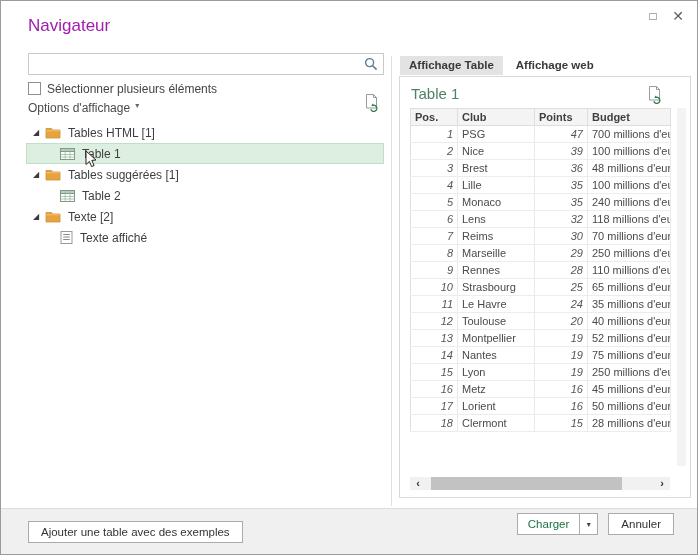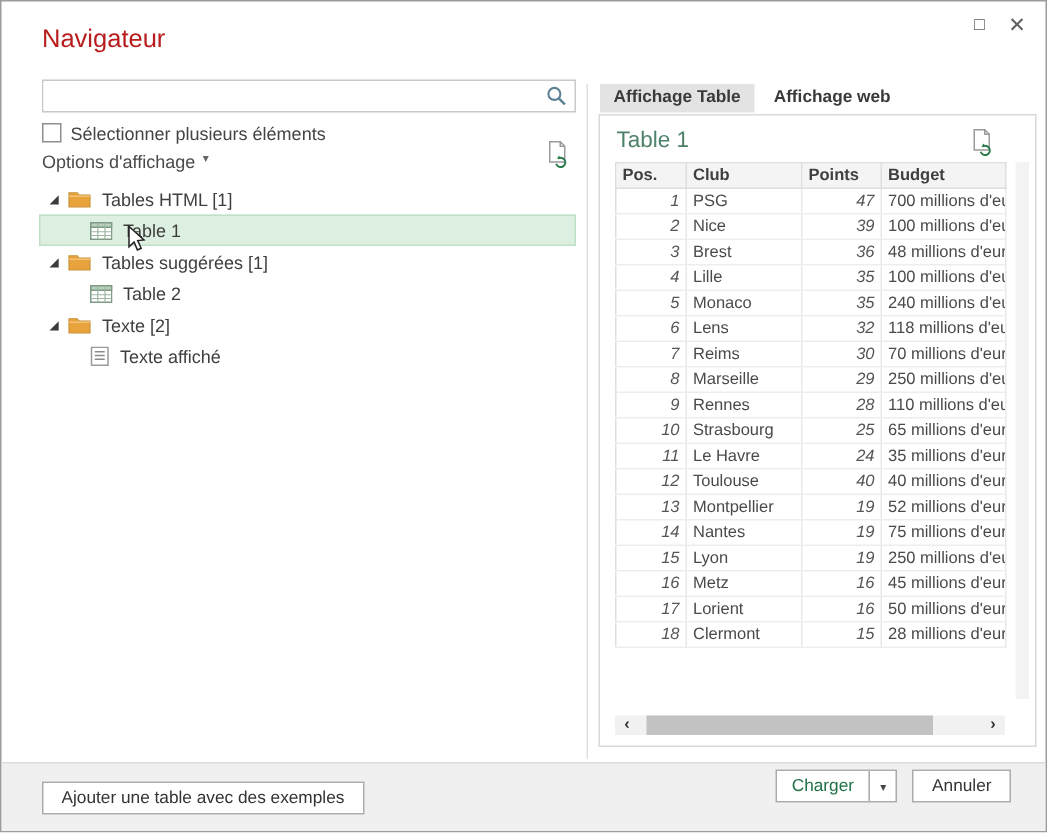--- a/index.html
+++ b/index.html
@@ -5,21 +5,21 @@
   html,body{margin:0;padding:0;background:#fff;}
   *{box-sizing:border-box;}
   .dialog{position:relative;width:698px;height:555px;background:#fff;border:1px solid #9b9b9b;
     font-family:"Liberation Sans",sans-serif;font-size:12px;color:#444;overflow:hidden;}
   
   .win-btn{position:absolute;top:5px;width:20px;height:20px;display:flex;align-items:center;
     justify-content:center;color:#5f5f5f;}
   .btn-max{right:34px;font-size:12px;}
   .btn-close{right:9px;font-size:14px;}
   
-  .page-title{position:absolute;left:27px;top:15px;margin:0;font-size:17px;font-weight:400;color:#b91c1c;}
+  .page-title{position:absolute;left:27px;top:15px;margin:0;font-size:17px;font-weight:400;color:#a21caf;}
   
   .search-wrap{position:absolute;left:27px;top:52px;width:356px;height:22px;border:1px solid #c9c9c9;
     display:flex;align-items:center;background:#fff;}
   .search-wrap input{flex:1;border:none;outline:none;height:18px;font:inherit;padding:0 4px;}
   .search-icon{margin-right:5px;display:flex;}
   
   .cb-row{position:absolute;left:27px;top:81px;display:flex;align-items:flex-start;gap:6px;}
   .cb{width:13px;height:13px;border:1px solid #8f8f8f;background:#fff;}
   
   .opt-row{position:absolute;left:27px;top:100px;display:flex;align-items:flex-start;gap:5px;color:#4a4a4a;}
@@ -275,21 +275,21 @@
           </tr>
           <tr>
             <td class="num">11</td>
             <td>Le Havre</td>
             <td class="num">24</td>
             <td>35 millions d'euros</td>
           </tr>
           <tr>
             <td class="num">12</td>
             <td>Toulouse</td>
-            <td class="num">40</td>
+            <td class="num">20</td>
             <td>40 millions d'euros</td>
           </tr>
           <tr>
             <td class="num">13</td>
             <td>Montpellier</td>
             <td class="num">19</td>
             <td>52 millions d'euros</td>
           </tr>
           <tr>
             <td class="num">14</td>

